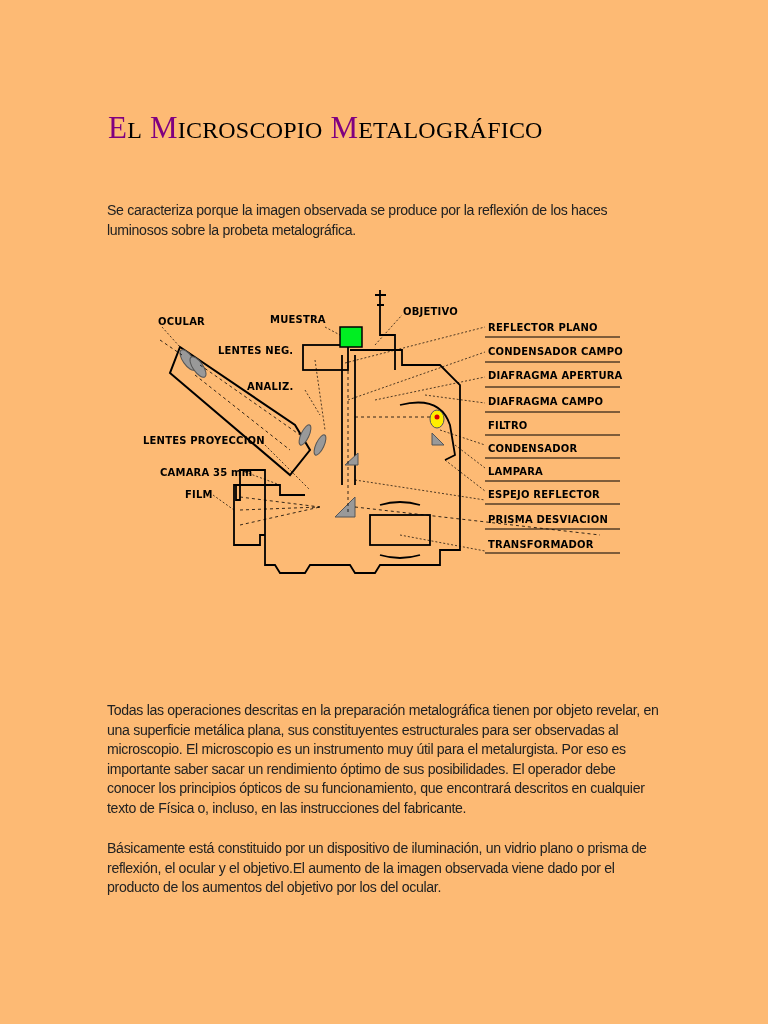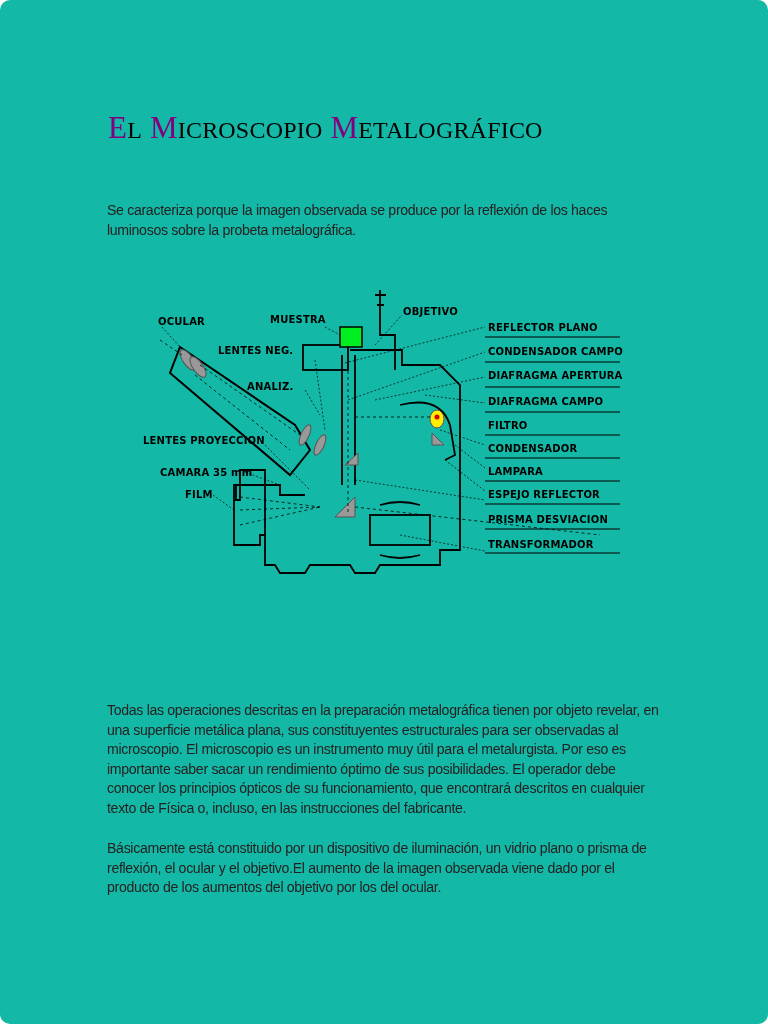--- a/index.html
+++ b/index.html
@@ -1,17 +1,17 @@
 <!DOCTYPE html>
 <html><head>
 <meta charset="utf-8">
 <style>
   html, body { margin: 0; padding: 0; background: #ffffff; }
   body { width: 768px; height: 1024px; position: relative; overflow: hidden; }
-  .page { position: absolute; left: 0; top: 0; width: 768px; height: 1024px; background: #14b8a6; border-radius: 10px; }
+  .page { position: absolute; left: 0; top: 0; width: 768px; height: 1024px; background: #fdba74; }
   .title {
     position: absolute; left: 108px; top: 110px; margin: 0;
     font-family: "Liberation Serif", "DejaVu Serif", serif;
     font-weight: normal; font-size: 31px; color: #000; letter-spacing: 0.2px; white-space: nowrap;
   }
   .title .cap { color: #800080; }
   .title .small { font-size: 24px; }
   .para {
     position: absolute; left: 107px; width: 560px; margin: 0;
     font-family: "Liberation Sans", "DejaVu Sans", sans-serif;

